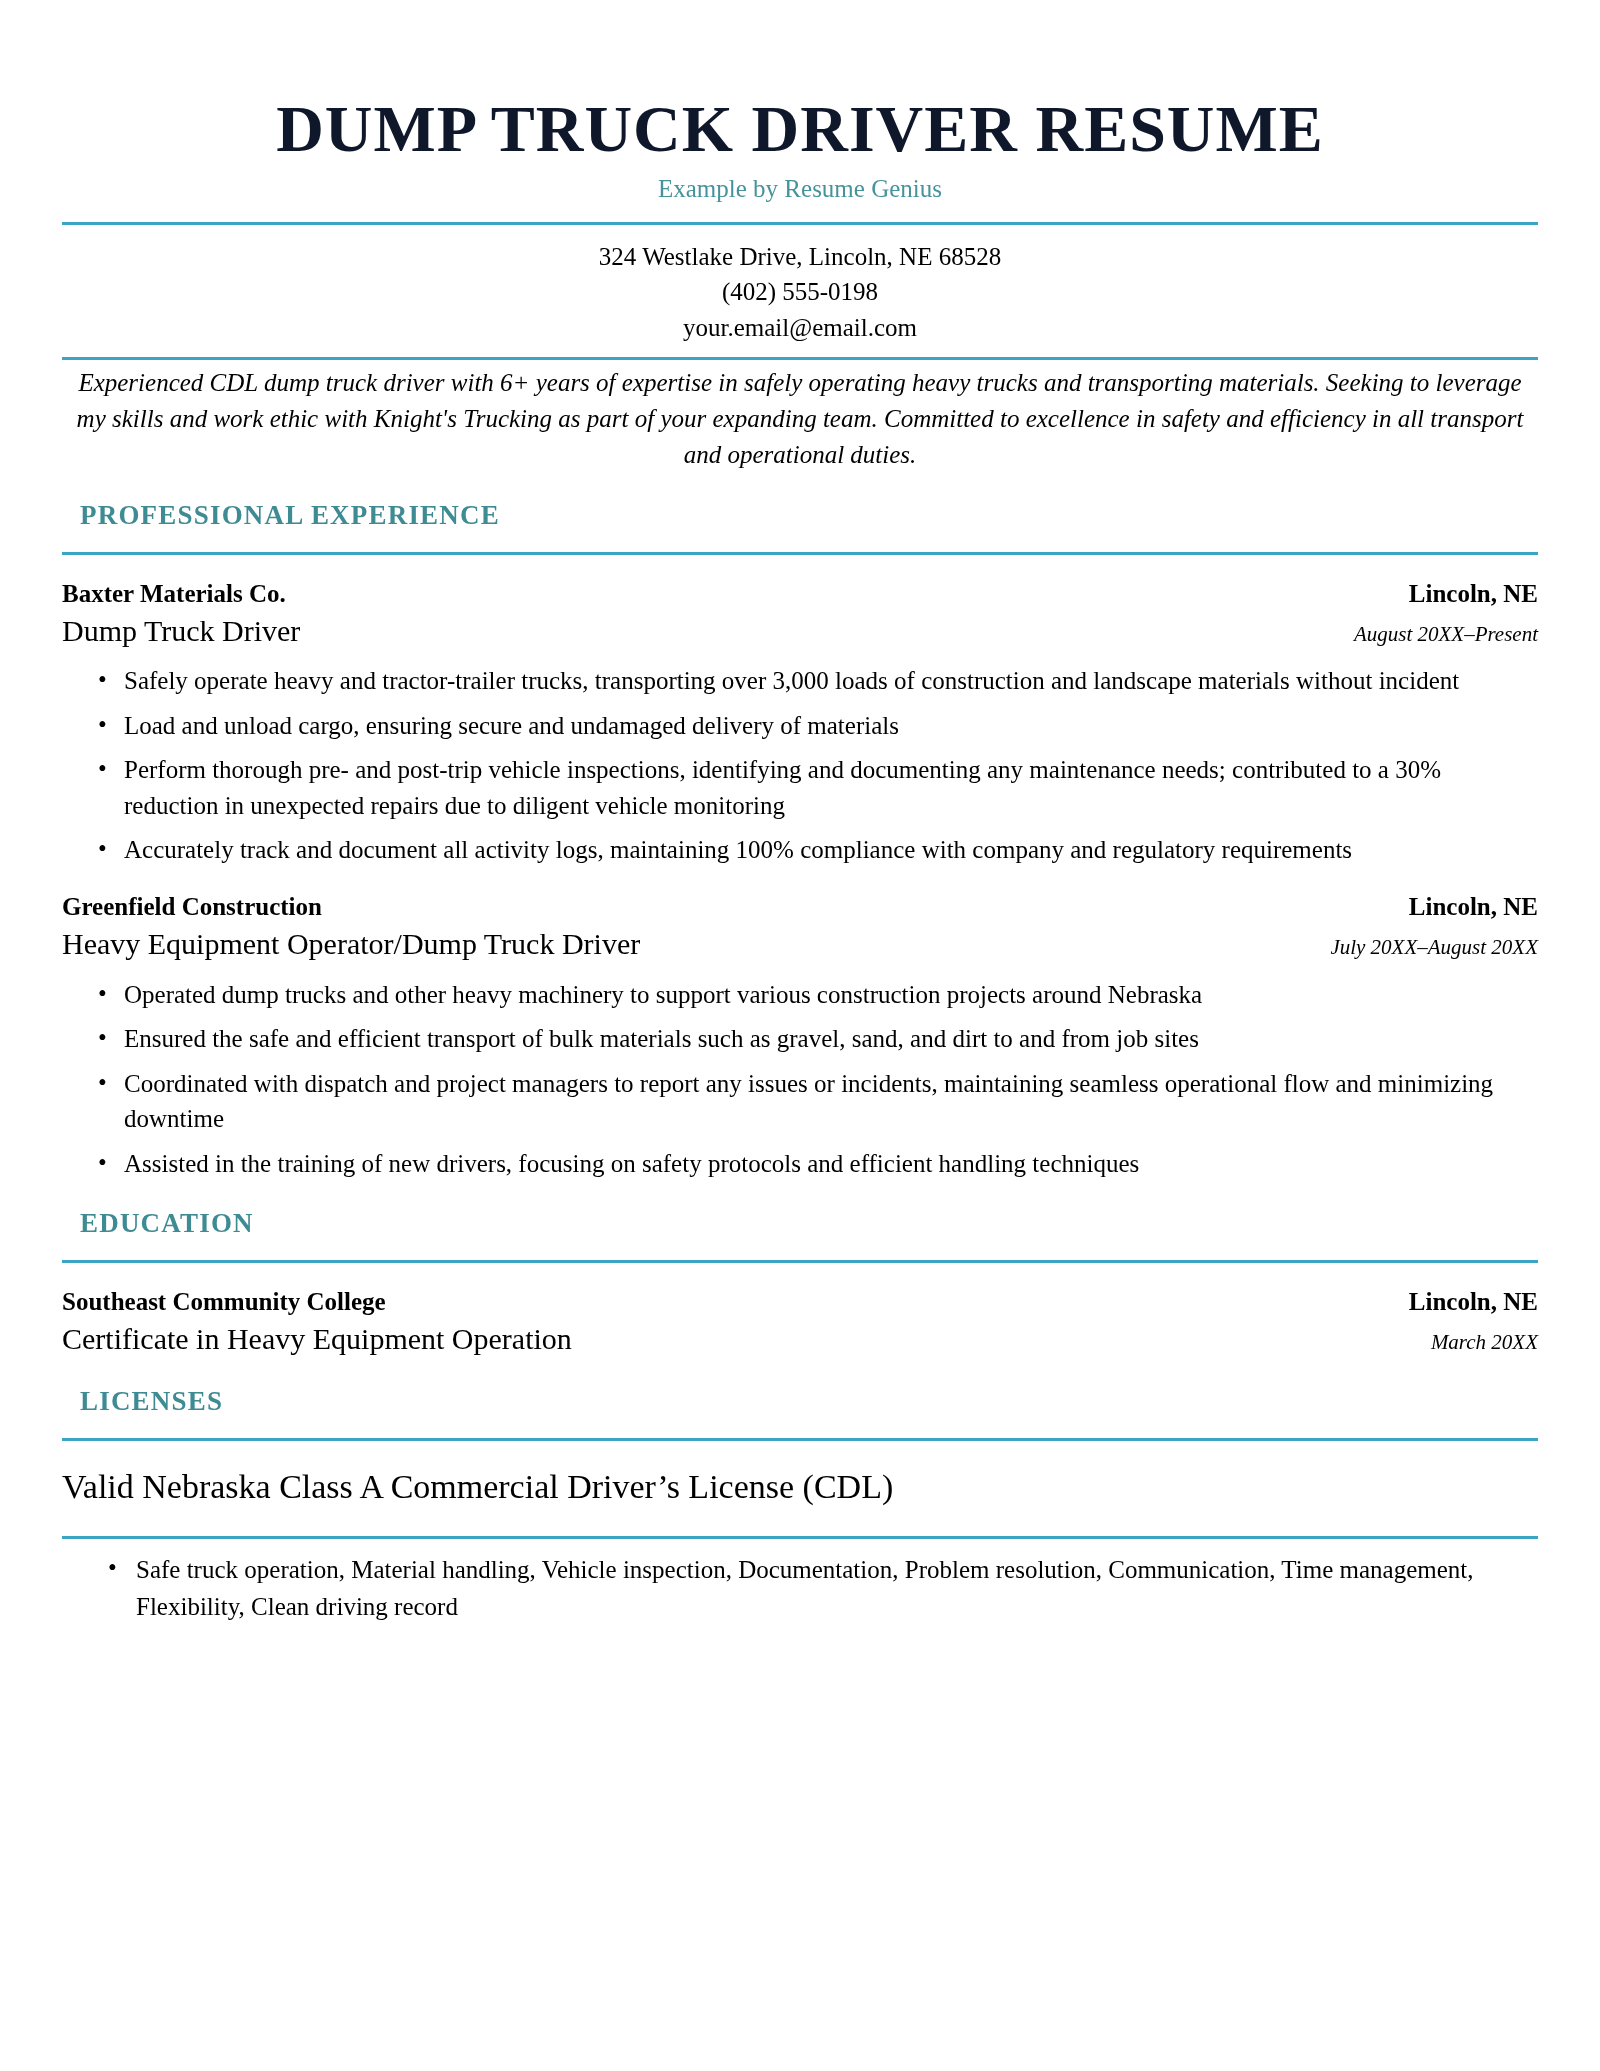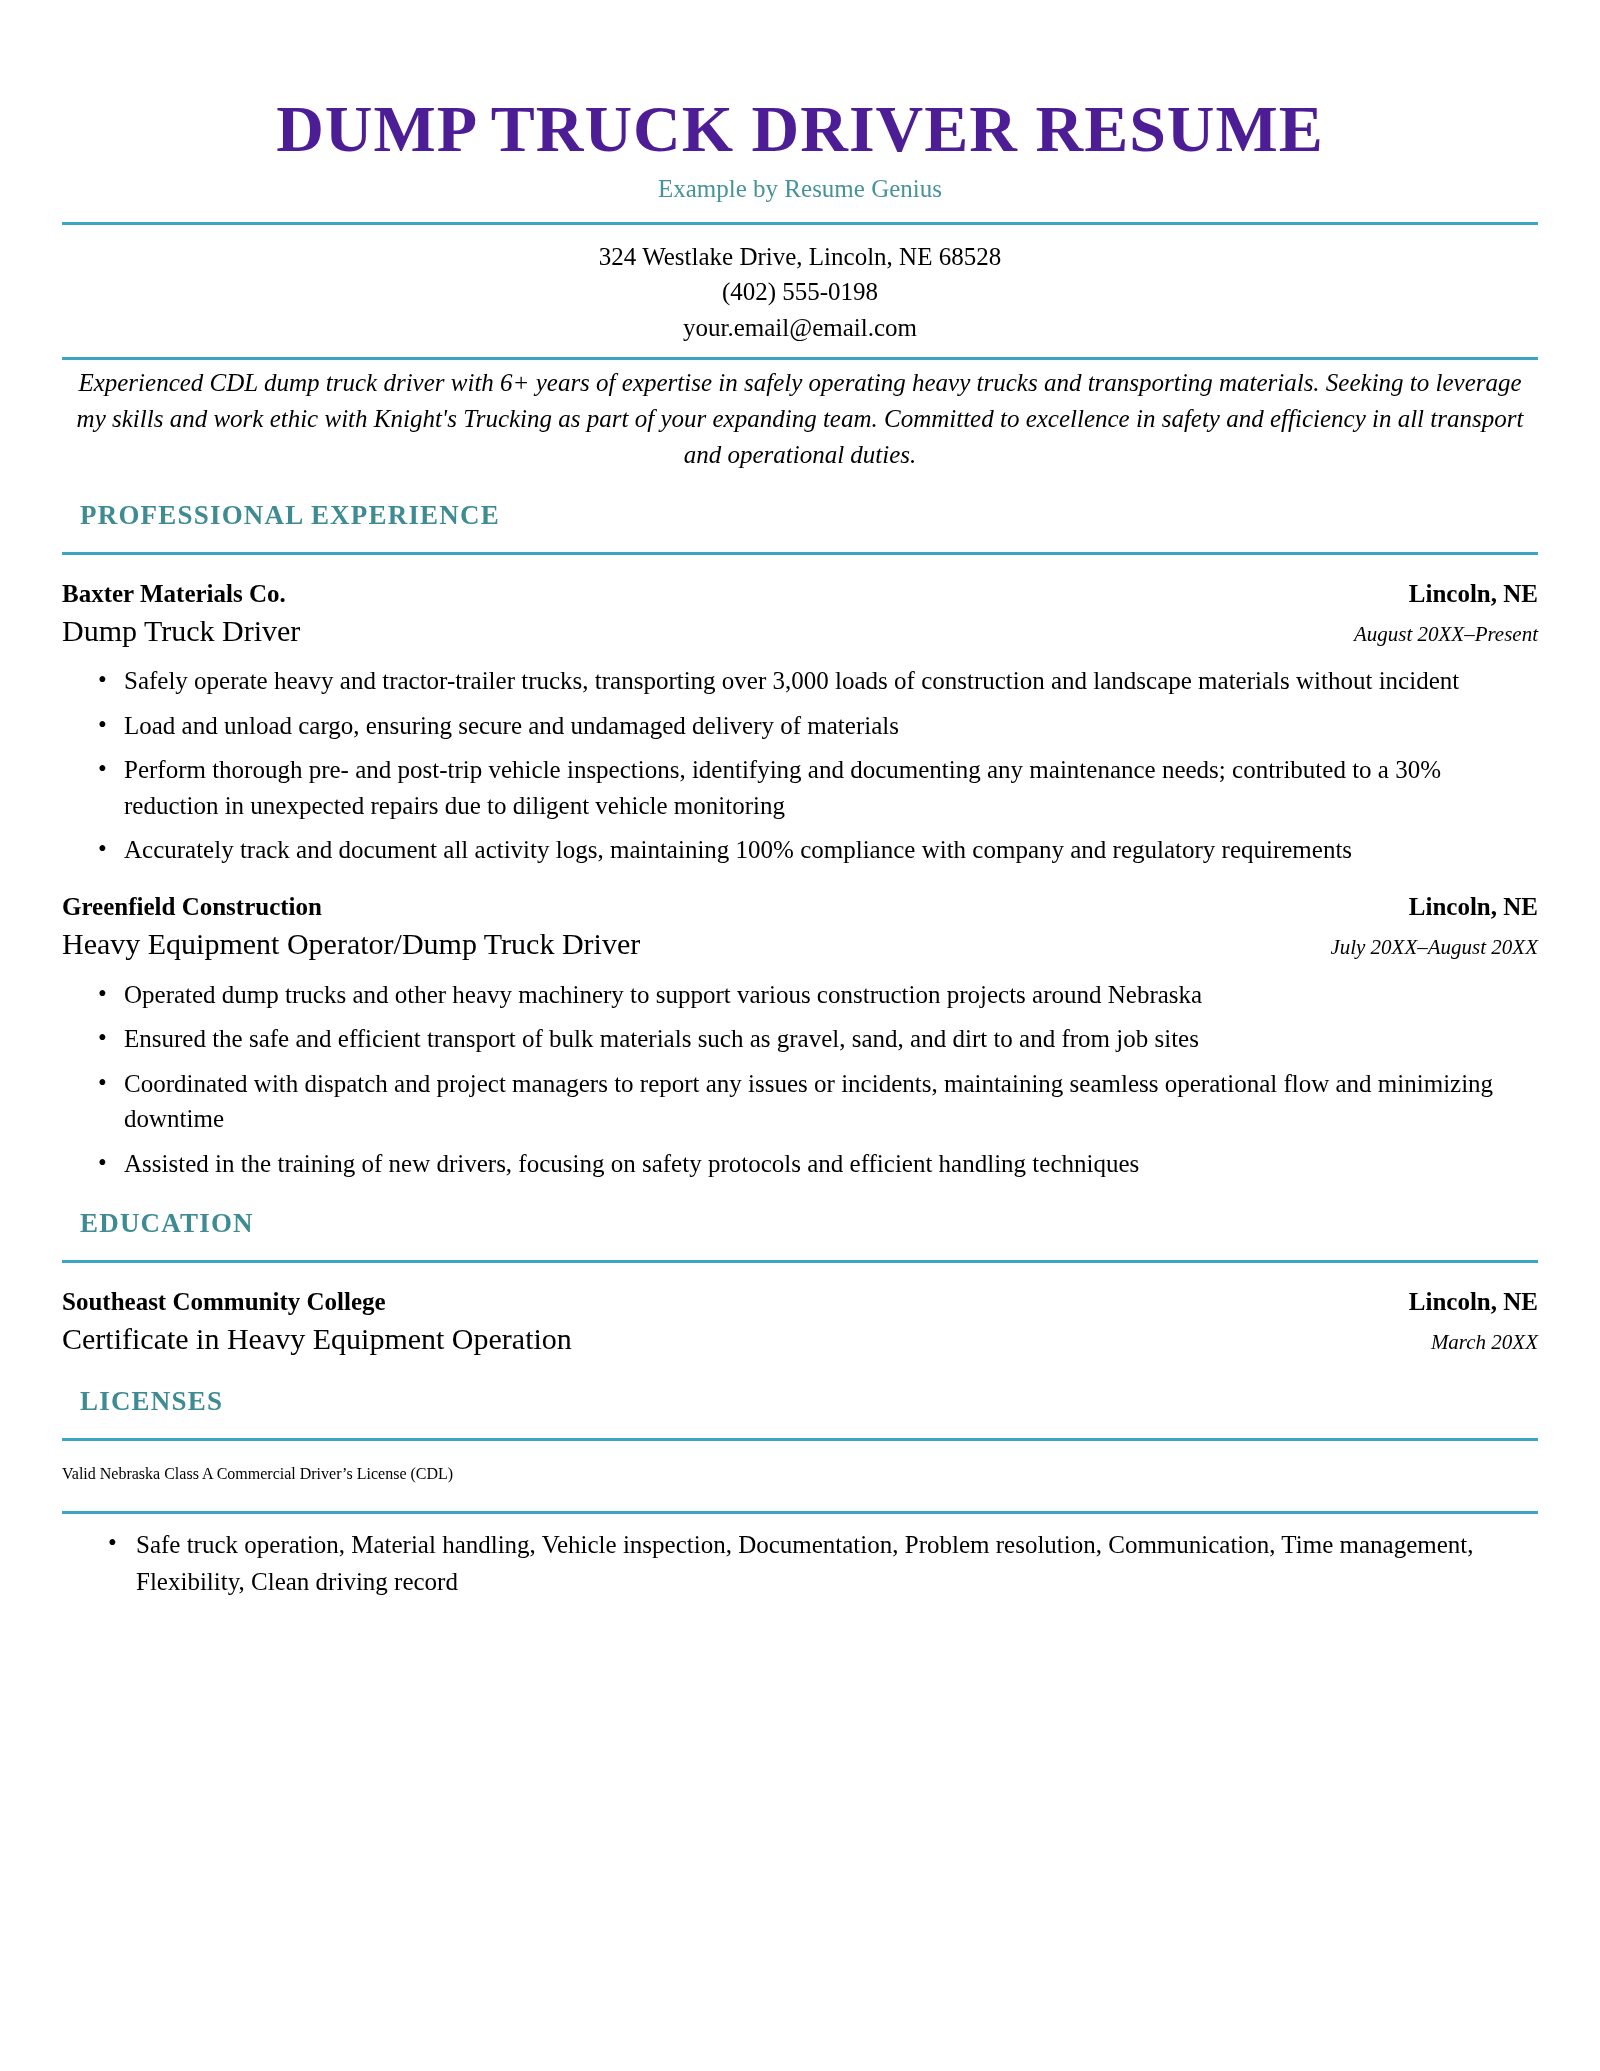--- a/index.html
+++ b/index.html
@@ -18,21 +18,21 @@
     width: 1600px;
     height: 2071px;
     box-sizing: border-box;
     padding: 95px 62px 40px 62px;
     position: relative;
   }
 
   
   .header { text-align: center; }
   .resume-title {
-    color: #4c1d95;
+    color: #0f172a;
     font-size: 66px;
     font-weight: bold;
     letter-spacing: 1px;
     line-height: 1.04;
     margin: 0;
     white-space: nowrap;
   }
   .resume-subtitle {
     color: #47939b;
     font-size: 25px;
@@ -135,21 +135,21 @@
   ul.bullets.skills > li {
     padding-left: 74px;
     margin-bottom: 0;
     line-height: 1.48;
   }
   ul.bullets.skills > li::before {
     left: 46px;
   }
 
   .plain-line {
-    font-size: 16px;
+    font-size: 34px;
     line-height: 1.4;
     margin-top: 22px;
   }
 </style>
 </head>
 <body>
 
 <div class="page">
 
   <div class="header">

